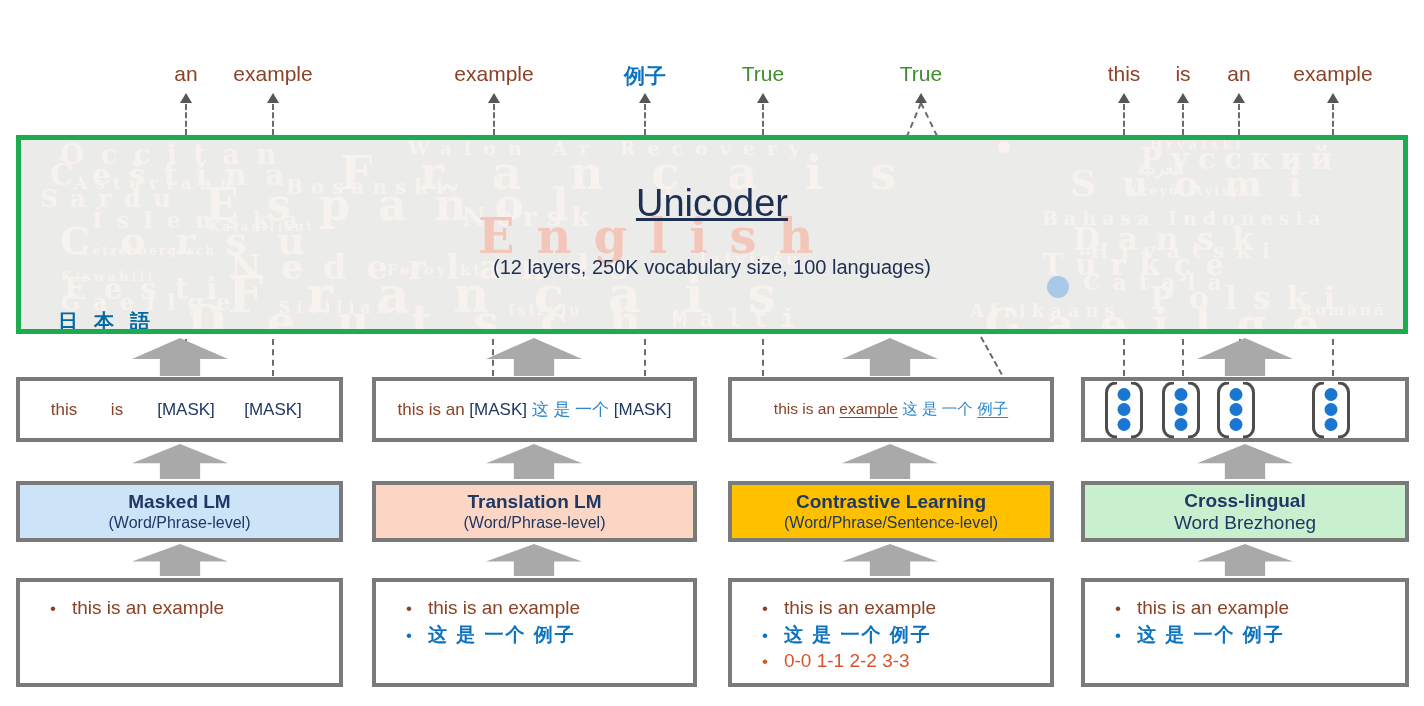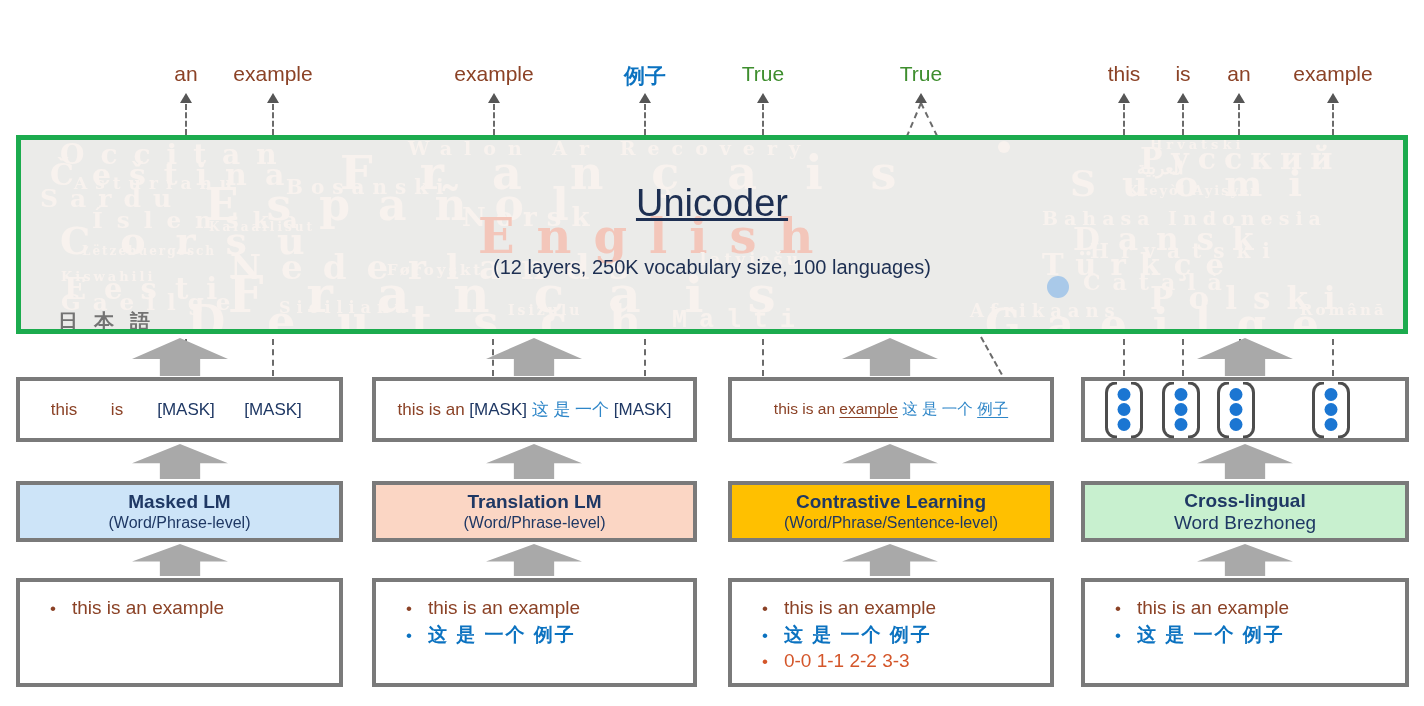--- a/index.html
+++ b/index.html
@@ -130,21 +130,21 @@
         <span class="cloud-word" style="left: 64px; top: 275px; font-size: 29px; letter-spacing: 18px; color: rgb(248, 242, 238);">Eesti</span>
         <span class="cloud-word" style="left: 387px; top: 263px; font-size: 15px; letter-spacing: 3px; color: rgb(248, 242, 238);">Føroyskt</span>
         <span class="cloud-word" style="left: 1083px; top: 271px; font-size: 22px; letter-spacing: 12px; color: rgb(248, 242, 238);">Català</span>
         <span class="cloud-word" style="left: 228px; top: 270px; font-size: 50px; letter-spacing: 44px; color: rgb(248, 242, 238);">Français</span>
         <span class="cloud-word" style="left: 61px; top: 290px; font-size: 23px; letter-spacing: 12px; color: rgb(248, 242, 238);">Gaeilge</span>
         <span class="cloud-word" style="left: 1150px; top: 283px; font-size: 31px; letter-spacing: 16px; color: rgb(248, 242, 238);">Polski</span>
         <span class="cloud-word" style="left: 970px; top: 302px; font-size: 18px; letter-spacing: 6px; color: rgb(248, 242, 238);">Afrikaans</span>
         <span class="cloud-word" style="left: 279px; top: 300px; font-size: 16px; letter-spacing: 6px; color: rgb(248, 242, 238);">Sicilianu</span>
         <span class="cloud-word" style="left: 508px; top: 303px; font-size: 14px; letter-spacing: 3px; color: rgb(248, 242, 238);">Isizulu</span>
         <span class="cloud-word" style="left: 1300px; top: 303px; font-size: 15px; letter-spacing: 3px; color: rgb(248, 242, 238);">Română</span>
-        <span class="cloud-word" style="left: 58px; top: 311px; font-size: 20px; letter-spacing: 16px; color: #737373;">日本語</span>
+        <span class="cloud-word" style="left: 58px; top: 311px; font-size: 20px; letter-spacing: 16px; color: #0369a1;">日本語</span>
         <span class="cloud-word" style="left: 187px; top: 300px; font-size: 44px; letter-spacing: 42px; color: rgb(248, 242, 238);">Deutsch</span>
         <span class="cloud-word" style="left: 672px; top: 308px; font-size: 25px; letter-spacing: 12px; color: rgb(248, 242, 238); font-family: Liberation Mono, monospace;">Malti</span>
         <span class="cloud-word" style="left: 985px; top: 304px; font-size: 42px; letter-spacing: 26px; color: rgb(248, 242, 238);">Gaeilge</span>
         <div class="cloud-dot" style="left: 998px; top: 141px; height: 12px; width: 12px; background: rgb(248, 242, 238);"></div>
         <div class="cloud-dot" style="left: 1047px; top: 276px; height: 22px; width: 22px; background: rgb(169, 201, 233);"></div>
       </div>
     <div class="enc-title">Unicoder</div>
     <div class="enc-subtitle">(12 layers, 250K vocabulary size, 100 languages)</div>
   </div>
 

